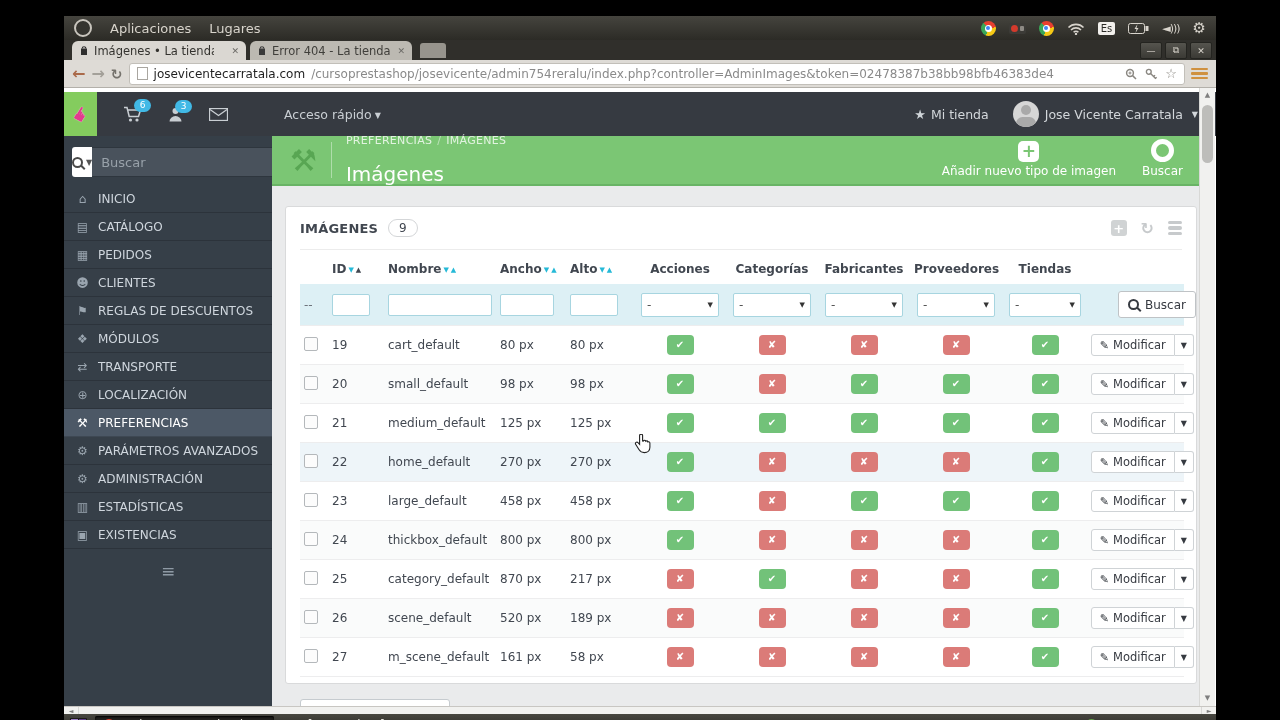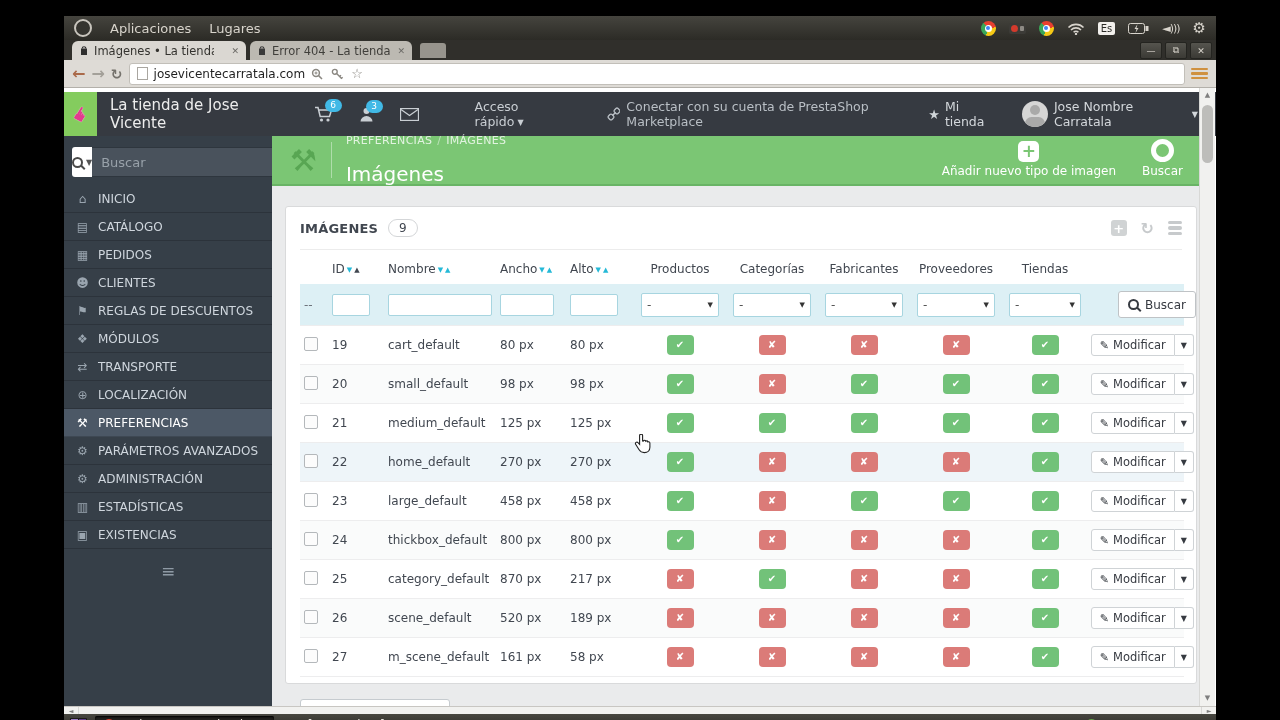--- a/index.html
+++ b/index.html
@@ -105,21 +105,21 @@
   .panel-head{height:42px;display:flex;align-items:center;gap:10px;border-bottom:1px solid #ececec;}
   .panel-title{font-size:13px;color:#414750;font-weight:bold;letter-spacing:.2px;}
   .count-pill{border:1px solid #d4d6d8;border-radius:11px;padding:1px 10px;font-size:12px;color:#414750;}
   .panel-tools{margin-left:auto;display:flex;align-items:center;gap:14px;}
   .tool-plus{width:16px;height:16px;background:#d0d3d4;border-radius:3px;color:#fff;font-size:13px;font-weight:bold;
     display:flex;align-items:center;justify-content:center;}
   .tool-refresh{color:#c7cacc;font-size:16px;font-weight:bold;}
   .tool-stack{display:flex;flex-direction:column;gap:2px;}
   .tool-stack span{width:14px;height:3.5px;background:#c7cacc;border-radius:2px;}
   table.grid{width:884px;border-collapse:collapse;table-layout:fixed;font-size:12px;color:#414750;margin-top:2px;}
-  .grid th{font-weight:normal;text-align:left;padding:10px 4px 8px;font-size:12px;color:#414750;white-space:nowrap;}
+  .grid th{font-weight:bold;text-align:left;padding:10px 4px 8px;font-size:12px;color:#414750;white-space:nowrap;}
   .grid th.center,.grid td.center{text-align:center;}
   .arr{font-size:7px;margin-left:2px;vertical-align:1px;}
   .arr.cyan{color:#25b9d7;} .arr.dark{color:#414750;}
   tr.filter td{background:#ddf0f5;padding:7px 4px;}
   .fin{height:22px;border:1px solid #a7d5e0;border-radius:2px;background:#fff;box-sizing:border-box;
     font-size:12px;padding:0 4px;outline:none;font-family:"DejaVu Sans",sans-serif;color:#414750;}
   .fin-id{width:38px;} .fin-nombre{width:100%;} .fin-ancho{width:54px;} .fin-alto{width:48px;}
   .selbox{height:24px;border:1px solid #a7d5e0;border-radius:2px;background:#fff;display:flex;align-items:center;
     padding:0 5px;box-sizing:border-box;color:#555;font-size:12px;margin:0 3px;}
   .selbox .sel-caret{margin-left:auto;font-size:7px;color:#333;}
@@ -223,20 +223,21 @@
     </div>
   </div>
 
   <div class="toolbar">
     <span class="nav-back">←</span>
     <span class="nav-fwd">→</span>
     <span class="nav-reload">↻</span>
     <div class="urlbar">
       <span class="page-ico"></span>
       <span class="url-domain">josevicentecarratala.com</span>
+      <span class="url-path">/cursoprestashop/josevicente/admin754reralu/index.php?controller=AdminImages&amp;token=02478387b38bb98bfb46383de4</span>
       <span class="urlbar-icons">
         <svg width="12" height="12">
             <circle cx="5" cy="5" r="3.4" stroke="#8a8781" stroke-width="1.5" fill="none"></circle>
             <path d="M7.6 7.6 11 11" stroke="#8a8781" stroke-width="1.5"></path>
             <path d="M3.5 5h3M5 3.5v3" stroke="#8a8781" stroke-width="1"></path>
           </svg>
         <svg width="12" height="12">
             <circle cx="3.8" cy="3.8" r="2.4" stroke="#8a8781" stroke-width="1.4" fill="none"></circle>
             <path d="M5.6 5.6 10.8 10.8M8.6 8.6l1.4-1.4M10.4 10.4l1.2-1.2" stroke="#8a8781" stroke-width="1.4"></path>
           </svg>
@@ -247,21 +248,20 @@
         <span></span>
         <span></span>
         <span></span>
       </span>
   </div>
 
   <div class="ps-topbar">
     <div class="ps-logo">
         <span class="hand-glyph">☛</span>
       </div>
-    <span class="shop-name">La tienda de Jose Vicente</span>
     <span class="hdr-ico">
       <svg width="19" height="17">
           <path d="M1 1.5h3l2.2 9h9.3l2-6.5H5" fill="none" stroke="#c9ced3" stroke-width="1.5"></path>
           <circle cx="7.5" cy="14" r="1.6" fill="#c9ced3"></circle>
           <circle cx="14" cy="14" r="1.6" fill="#c9ced3"></circle>
         </svg>
       <span class="hdr-badge">6</span>
     </span>
     <span class="hdr-ico">
       <svg width="15" height="15">
@@ -270,35 +270,27 @@
         </svg>
       <span class="hdr-badge">3</span>
     </span>
     <span class="hdr-ico">
       <svg width="19" height="13">
           <rect x="0.5" y="0.5" width="18" height="12" fill="none" stroke="#c9ced3" stroke-width="1.3"></rect>
           <path d="M1 1.5l8.5 6 8.5-6" fill="none" stroke="#c9ced3" stroke-width="1.3"></path>
         </svg>
     </span>
     <span class="quick-access"><span>Acceso rápido</span><span class="caret-down">▼</span></span>
-    <span class="marketplace">
-      <svg width="14" height="14">
-          <path d="M5.5 8.5l3-3" stroke="#b9bfc5" stroke-width="1.4"></path>
-          <rect x="1.5" y="7.5" width="5" height="5" rx="1.5" transform="rotate(-45 4 10)" fill="none" stroke="#b9bfc5" stroke-width="1.3"></rect>
-          <rect x="7.5" y="1.5" width="5" height="5" rx="1.5" transform="rotate(-45 10 4)" fill="none" stroke="#b9bfc5" stroke-width="1.3"></rect>
-        </svg>
-      <span>Conectar con su cuenta de PrestaShop Marketplace</span>
-    </span>
     <span class="my-shop">
       <span class="star-white">★</span>
       <span>Mi tienda</span>
     </span>
     <span class="user-zone">
       <span class="avatar"></span>
-      <span>Jose Nombre Carratala</span>
+      <span>Jose Vicente Carratala</span>
       <span class="caret-down">▼</span>
     </span>
   </div>
 
   <div class="sidebar">
     <div class="side-search">
       <span class="search-drop">
           <span class="mag"></span>
           <span class="caret-down">▼</span>
         </span>
@@ -411,21 +403,21 @@
             <col style="width:86px">
             <col style="width:96px">
         </colgroup>
         <thead>
           <tr>
               <th></th>
               <th><span>ID</span><span class="arr cyan">▼</span><span class="arr dark">▲</span></th>
               <th><span>Nombre</span><span class="arr cyan">▼</span><span class="arr cyan">▲</span></th>
               <th><span>Ancho</span><span class="arr cyan">▼</span><span class="arr cyan">▲</span></th>
               <th><span>Alto</span><span class="arr cyan">▼</span><span class="arr cyan">▲</span></th>
-              <th class="center"><span>Productos</span></th>
+              <th class="center"><span>Acciones</span></th>
               <th class="center"><span>Categorías</span></th>
               <th class="center"><span>Fabricantes</span></th>
               <th class="center"><span>Proveedores</span></th>
               <th class="center"><span>Tiendas</span></th>
               <th></th>
             </tr>
           <tr class="filter">
               <td class="dash-cell">--</td>
               <td><input class="fin fin-id" style=""></td>
               <td><input class="fin fin-nombre" style=""></td>

